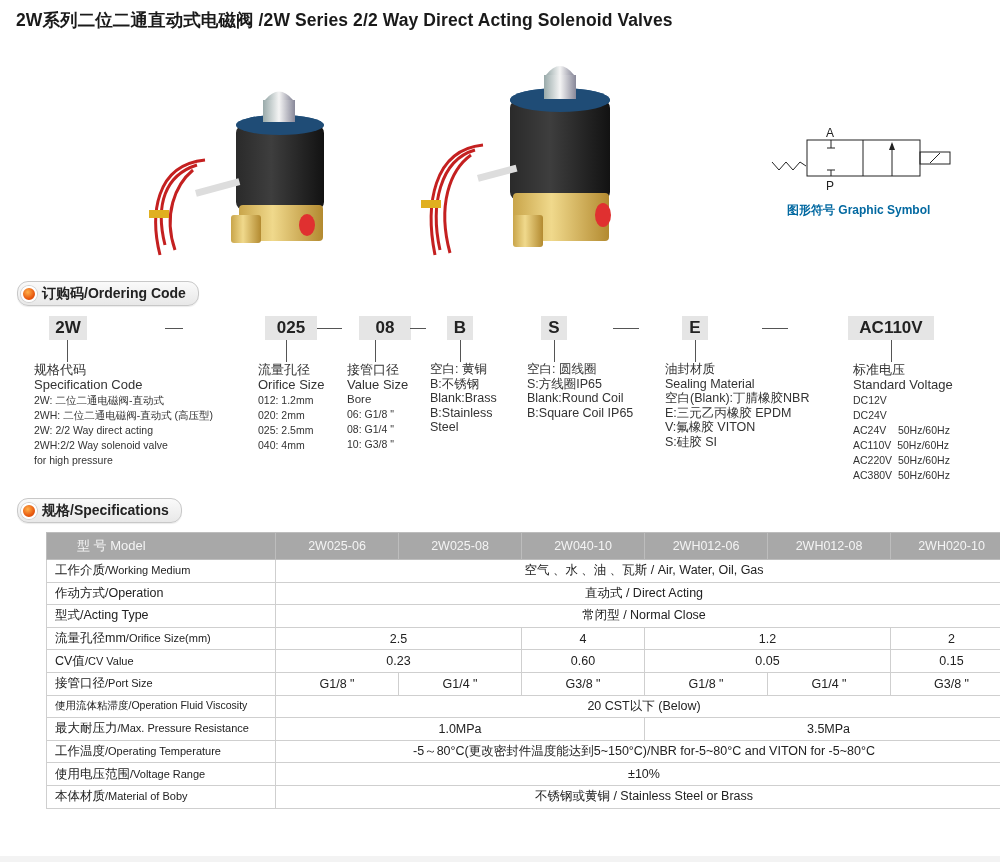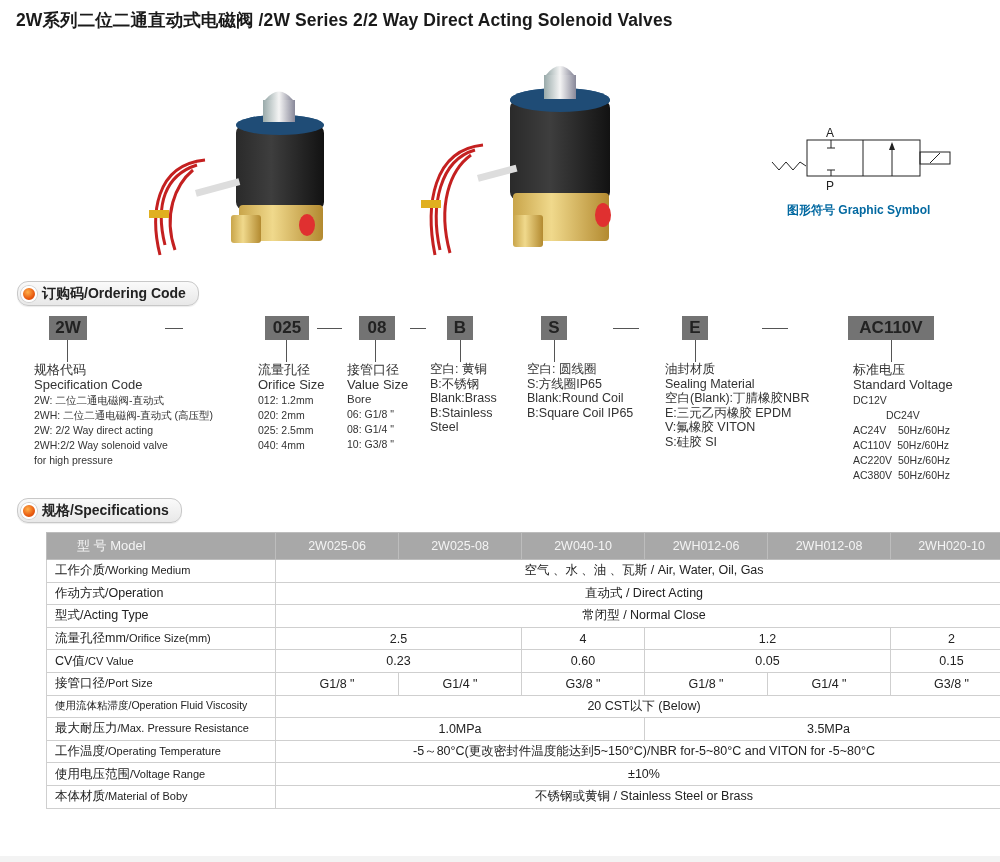--- a/index.html
+++ b/index.html
@@ -9,21 +9,21 @@
   .title { position: absolute; left: 16px; top: 8px; font-size: 17.5px; font-weight: bold; color: #1a1a1a; letter-spacing: 0.1px; white-space: nowrap; }
 
   .product { position: absolute; }
   .symbol { position: absolute; left: 770px; top: 126px; width: 190px; height: 95px; }
   .symbol-caption { position: absolute; left: 787px; top: 202px; font-size: 12px; font-weight: bold; color: #0369a1; white-space: nowrap; }
 
   .section-pill { position: absolute; height: 25px; border: 1px solid #c8c8c8; border-radius: 11px; background: linear-gradient(#fafafa, #e8e8e8); display: flex; align-items: center; padding: 0 12px 0 3px; box-shadow: 0 1px 1px rgba(0,0,0,0.08); }
   .pill-dot { width: 16px; height: 16px; border-radius: 50%; background: radial-gradient(circle at 40% 35%, #ffb04a, #e85a10 60%, #c83a00); border: 2px solid #fff; box-shadow: 0 0 0 1px #d0d0d0; margin-right: 5px; }
   .pill-text { font-size: 14px; font-weight: bold; color: #222; white-space: nowrap; }
 
-  .code-box { position: absolute; top: 316px; height: 24px; background: #737373; font-size: 17px; font-weight: bold; color: #222; display: flex; align-items: center; justify-content: center; padding: 0 5px; }
+  .code-box { position: absolute; top: 316px; height: 24px; background: #e5e5e5; font-size: 17px; font-weight: bold; color: #222; display: flex; align-items: center; justify-content: center; padding: 0 5px; }
   .code-dash { position: absolute; top: 328px; height: 1px; background: #555; }
   .code-line { position: absolute; top: 340px; width: 1px; height: 22px; background: #555; }
 
   .desc { position: absolute; top: 362px; color: #333; white-space: nowrap; }
   .desc .big { font-size: 13px; line-height: 15px; }
   .desc .sm { font-size: 10.5px; line-height: 15px; }
   .desc .md { font-size: 12.5px; line-height: 14.5px; }
 
   table.spec { position: absolute; left: 19px; top: 532px; width: 966px; border-collapse: collapse; table-layout: fixed; border: 1px solid #c6c6c6; margin-left: 27px; }
   table.spec td, table.spec th { border: 1px solid #cfcfcf; height: 22.6px; font-size: 12.5px; color: #222; text-align: center; vertical-align: middle; white-space: nowrap; overflow: hidden; }
@@ -119,23 +119,23 @@
 </svg>
 <div class="symbol-caption">图形符号 Graphic Symbol</div>
 
 <div class="section-pill" style="left:17px;top:281px;">
   <span class="pill-dot"></span>
   <span class="pill-text">订购码/Ordering Code</span>
 </div>
 
 <div class="code-box" style="left:49px;width:38px;">2W</div>
 <div class="code-dash" style="left:165px;width:18px;"></div>
-<div class="code-box" style="left:265px;width:44px;">025</div>
+<div class="code-box" style="left:265px;width:52px;">025</div>
 <div class="code-dash" style="left:317px;width:25px;"></div>
-<div class="code-box" style="left:359px;width:36px;">08</div>
+<div class="code-box" style="left:359px;width:52px;">08</div>
 <div class="code-dash" style="left:410px;width:16px;"></div>
 <div class="code-box" style="left:447px;width:26px;">B</div>
 <div class="code-box" style="left:541px;width:26px;">S</div>
 <div class="code-dash" style="left:613px;width:26px;"></div>
 <div class="code-box" style="left:682px;width:26px;">E</div>
 <div class="code-dash" style="left:762px;width:26px;"></div>
 <div class="code-box" style="left:848px;width:86px;">AC110V</div>
 
 <div class="code-line" style="left:67px;"></div>
 <div class="code-line" style="left:286px;"></div>
@@ -194,21 +194,21 @@
   <div class="md">空白(Blank):丁腈橡胶NBR</div>
   <div class="md">E:三元乙丙橡胶 EPDM</div>
   <div class="md">V:氟橡胶 VITON</div>
   <div class="md">S:硅胶 SI</div>
 </div>
 
 <div class="desc" style="left:853px;">
   <div class="big">标准电压</div>
   <div class="big" style="margin-bottom:1px;">Standard Voltage</div>
   <div class="sm" style="white-space:pre;">DC12V</div>
-  <div class="sm" style="white-space:pre;text-align:center;">DC24V</div>
+  <div class="sm" style="white-space:pre;">DC24V</div>
   <div class="sm" style="white-space:pre;">AC24V    50Hz/60Hz</div>
   <div class="sm" style="white-space:pre;">AC110V  50Hz/60Hz</div>
   <div class="sm" style="white-space:pre;">AC220V  50Hz/60Hz</div>
   <div class="sm" style="white-space:pre;">AC380V  50Hz/60Hz</div>
 </div>
 
 <div class="section-pill" style="left:17px;top:498px;">
   <span class="pill-dot"></span>
   <span class="pill-text">规格/Specifications</span>
 </div>

